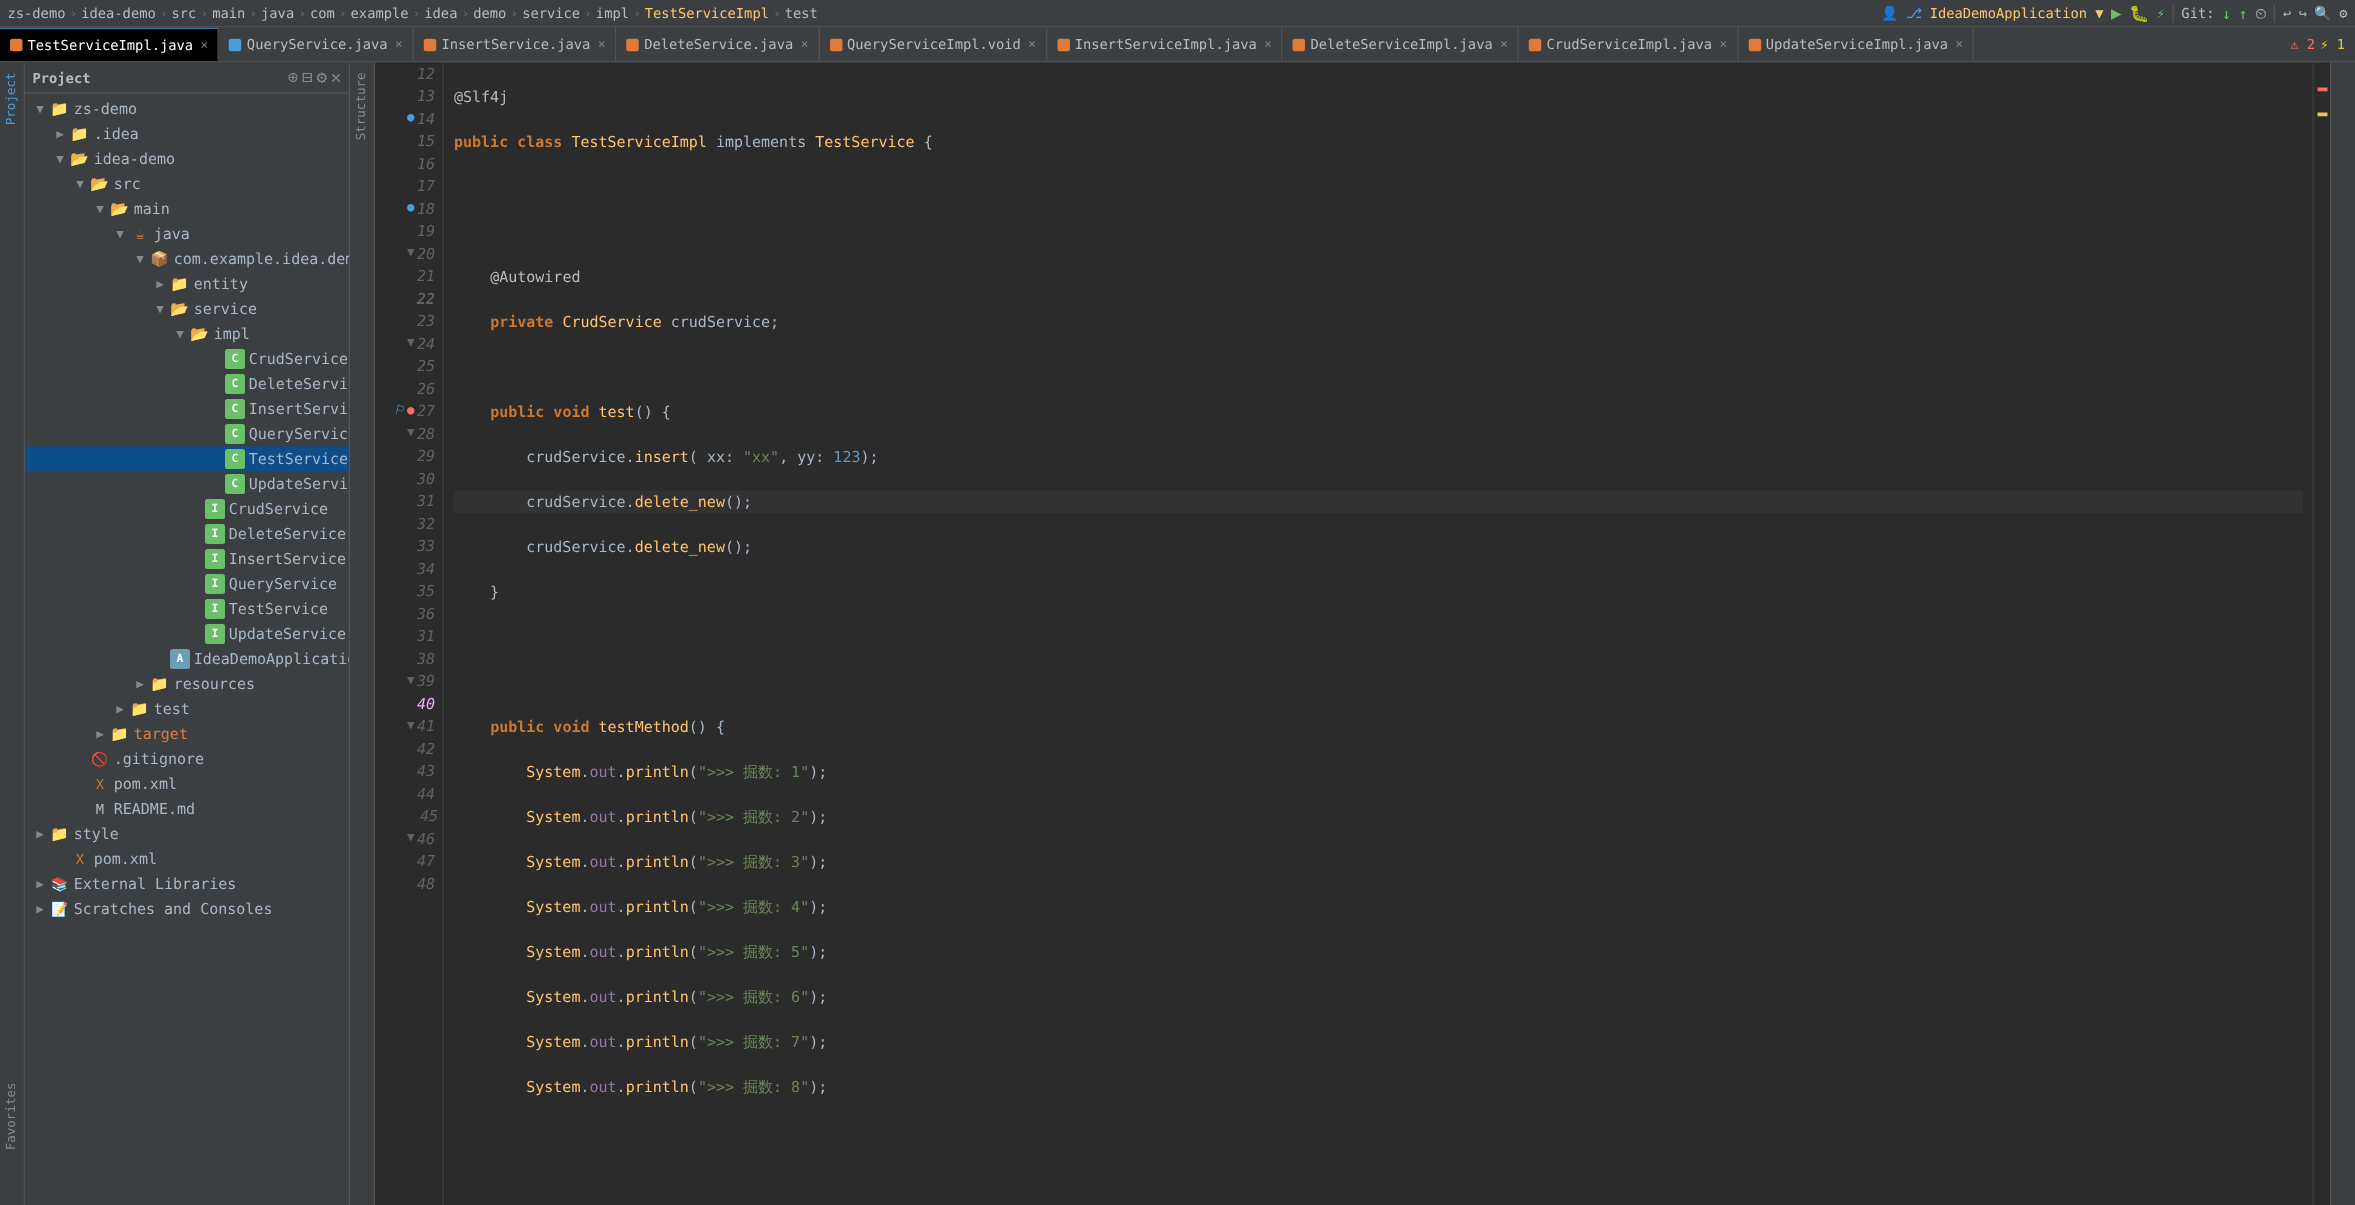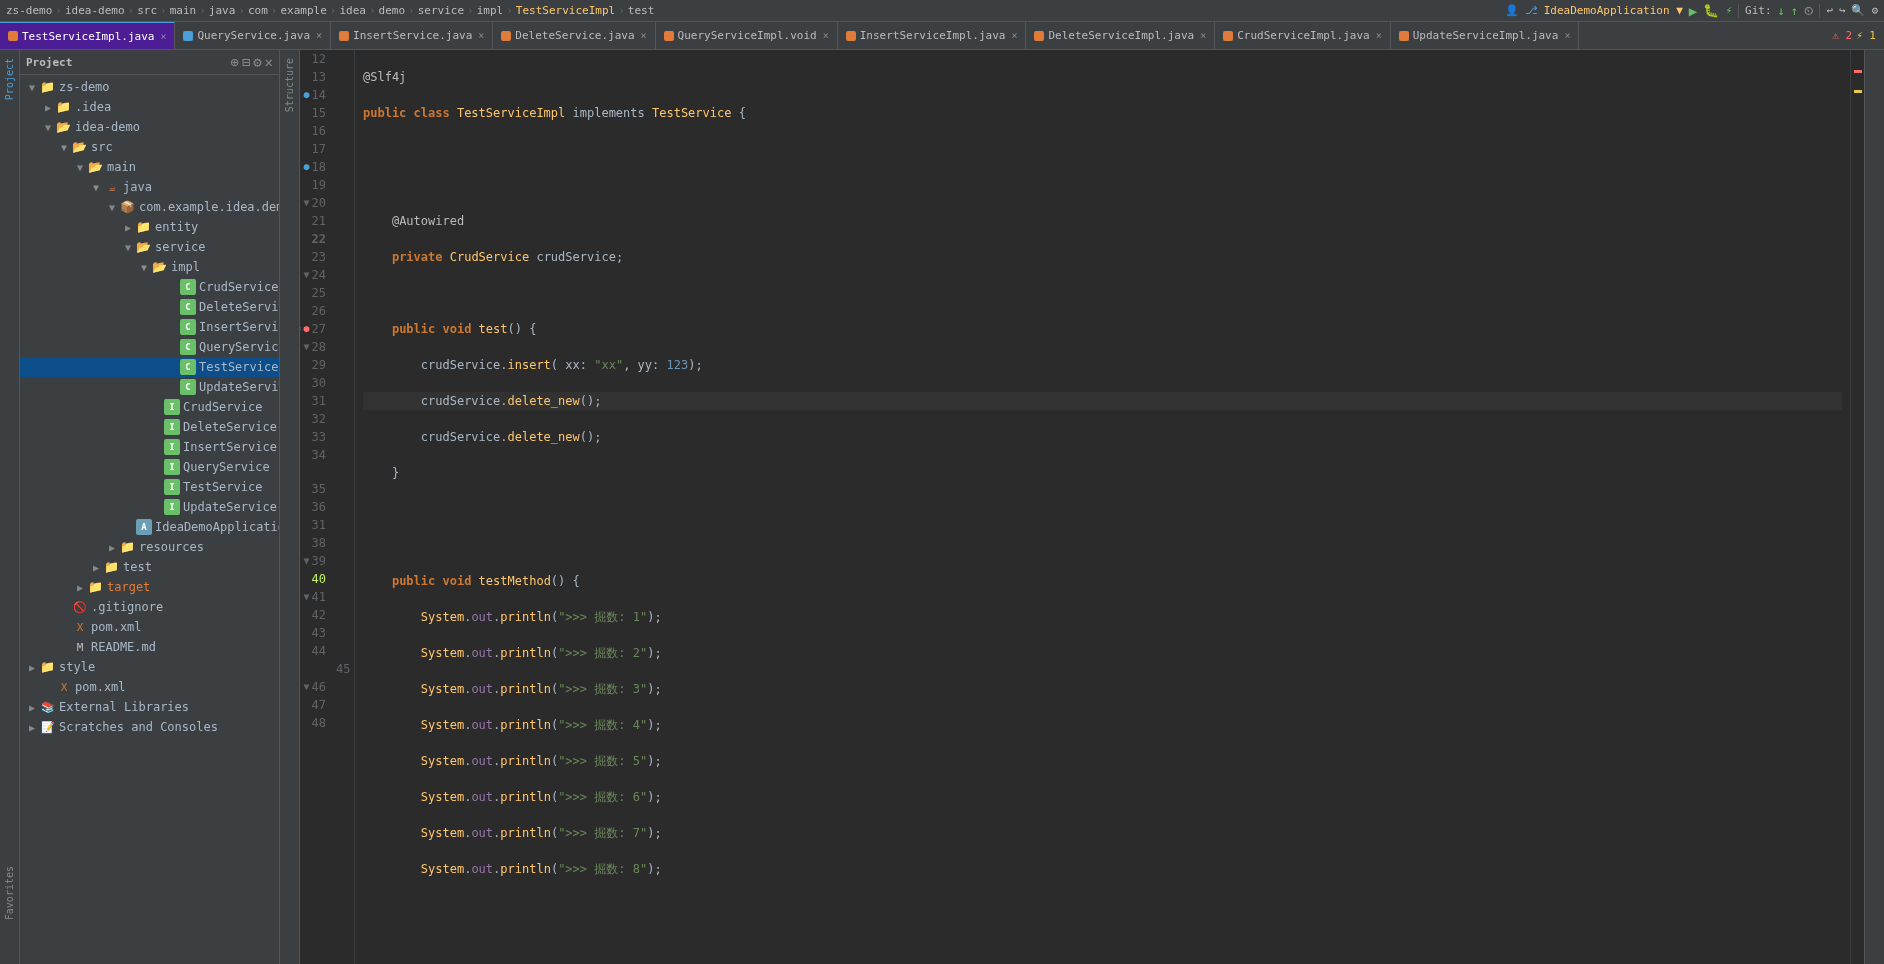--- a/index.html
+++ b/index.html
@@ -43,21 +43,21 @@
       gap: 4px;
       border-right: 1px solid #555;
       cursor: pointer;
       white-space: nowrap;
       font-size: 11px;
       color: #bbb;
       background: #3c3f41;
       min-width: 80px;
     }
     .tab.active {
-      background: #4c1d95;
+      background: #000000;
       color: #fff;
       border-top: 1px solid #4a9eda;
     }
     .tab .close-btn {
       font-size: 10px;
       color: #888;
       cursor: pointer;
       margin-left: 2px;
     }
     .tab .file-icon {
@@ -154,28 +154,29 @@
       flex: 1;
       display: flex;
       overflow: hidden;
     }
 
     #line-numbers {
       width: 42px;
       background: #2b2b2b;
       color: #606366;
       text-align: right;
-      padding-right: 24px;
+      padding-right: 2px;
       padding-top: 0;
       font-size: 12px;
       line-height: 18px;
       overflow: hidden;
       flex-shrink: 0;
       border-right: 1px solid #3c3f41;
       user-select: none;
+      font-style: italic;
     }
 
     #code-content {
       flex: 1;
       padding: 0 8px;
       overflow: auto;
       line-height: 18px;
       font-size: 12px;
       white-space: pre;
     }
@@ -693,29 +694,29 @@
             <div style="display:flex; align-items:center; justify-content:flex-end; min-height:18px; gap:2px;">
               <span style="color:#606366; cursor:pointer; font-size:10px;">▼</span>
               <span style="color:#606366;">28</span>
             </div>
             <div style="min-height:18px;"><span style="color:#606366;">29</span></div>
             <div style="min-height:18px;"><span style="color:#606366;">30</span></div>
             <div style="min-height:18px;"><span style="color:#606366;">31</span></div>
             <div style="min-height:18px;"><span style="color:#606366;">32</span></div>
             <div style="min-height:18px;"><span style="color:#606366;">33</span></div>
             <div style="min-height:18px;"><span style="color:#606366;">34</span></div>
-            <div style="min-height:18px;margin-top:16px;"><span style="color:#606366;">35</span></div>
+            <div style="min-height:18px;"><span style="color:#606366;">35</span></div>
             <div style="min-height:18px;"><span style="color:#606366;">36</span></div>
             <div style="min-height:18px;"><span style="color:#606366;">31</span></div>
             <div style="min-height:18px;"><span style="color:#606366;">38</span></div>
             <div style="display:flex; align-items:center; justify-content:flex-end; min-height:18px; gap:2px;">
               <span style="color:#606366; cursor:pointer; font-size:10px;">▼</span>
               <span style="color:#606366;">39</span>
             </div>
-            <div style="min-height:18px;"><span style="color:#bef264;">40</span></div>
+            <div style="min-height:18px;"><span style="color:#f0abfc;">40</span></div>
             <div style="display:flex; align-items:center; justify-content:flex-end; min-height:18px; gap:2px;">
               <span style="color:#606366; cursor:pointer; font-size:10px;">▼</span>
               <span style="color:#606366;">41</span>
             </div>
             <div style="min-height:18px;"><span style="color:#606366;">42</span></div>
             <div style="min-height:18px;"><span style="color:#606366;">43</span></div>
             <div style="min-height:18px;"><span style="color:#606366;">44</span></div>
             <div style="min-height:18px;margin-left:36px;"><span style="color:#606366;">45</span></div>
             <div style="display:flex; align-items:center; justify-content:flex-end; min-height:18px; gap:2px;">
               <span style="color:#606366; cursor:pointer; font-size:10px;">▼</span>

